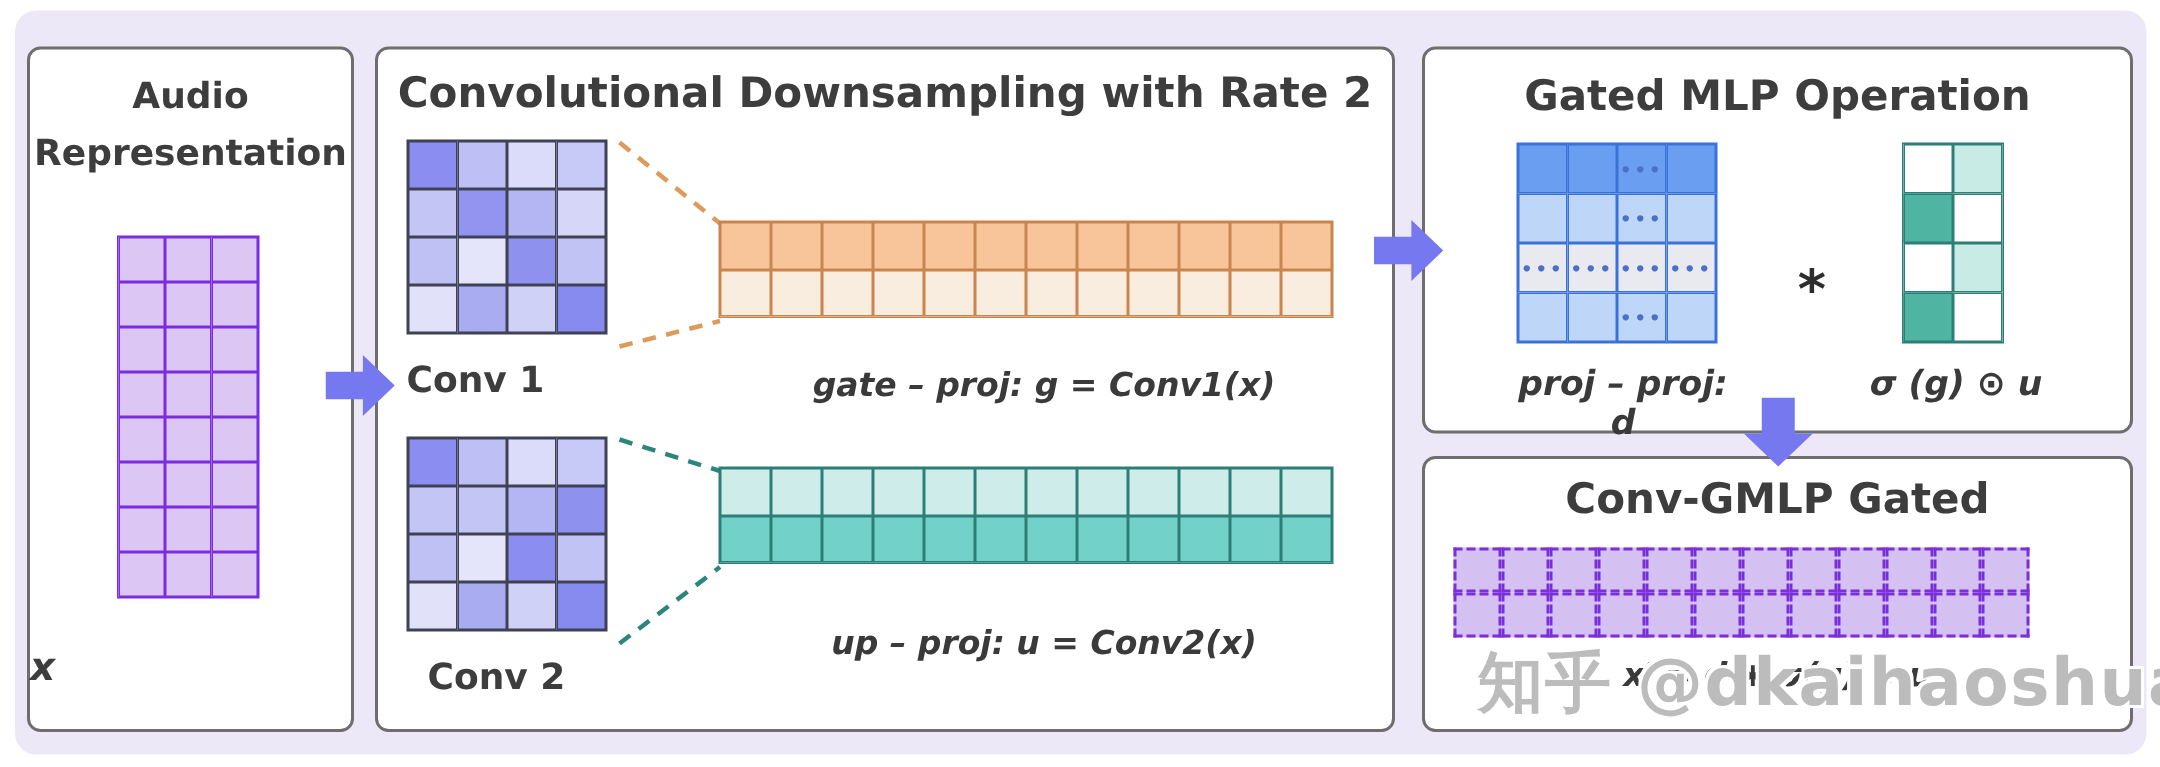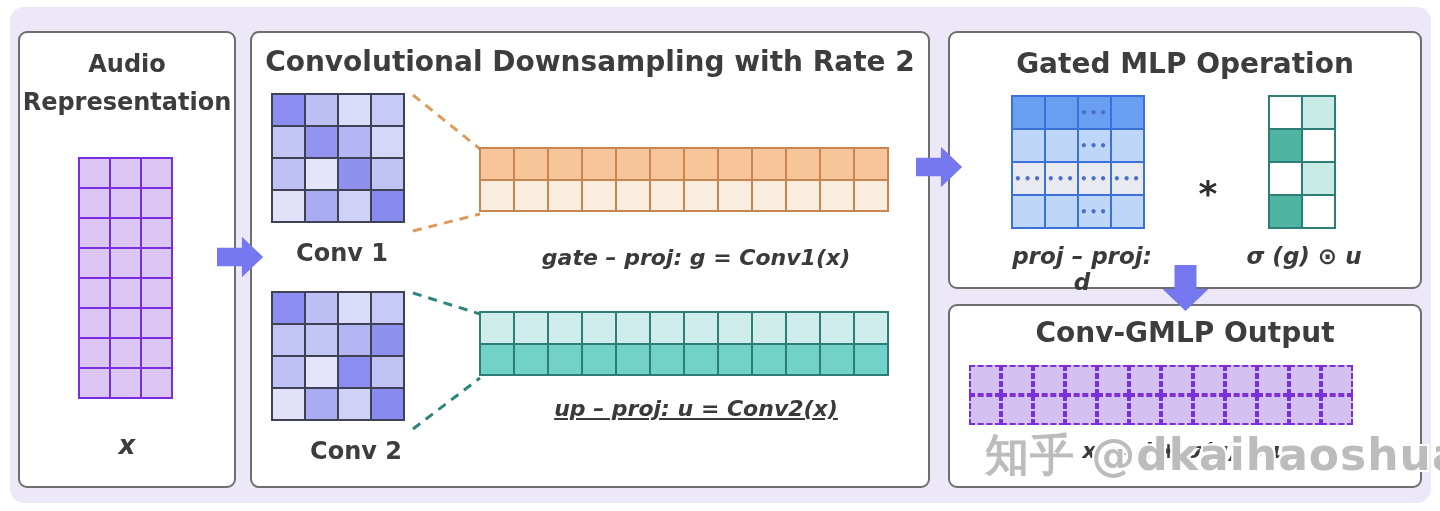--- a/index.html
+++ b/index.html
@@ -29,28 +29,28 @@
 
   .g-x    { left:58px;  top:124px; --cw:31px; --ch:30px; }
   .g-c1   { left:19px;  top:60px;  --cw:33px; --ch:32px; }
   .g-c2   { left:19px;  top:258px; --cw:33px; --ch:32px; }
   .g-gate { left:227px; top:114px; --cw:34px; --ch:31.5px; }
   .g-up   { left:227px; top:278px; --cw:34px; --ch:31.5px; }
   .g-dp   { left:61px;  top:62px;  --cw:33px; --ch:33px; }
   .g-sg   { left:318px; top:62px;  --cw:33px; --ch:33px; }
   .g-o    { left:19px;  top:59px;  --cw:32px; --ch:30px; }
 
-  .lbl { position:absolute; color:#3D3D3D; font-weight:bold; text-align:center; }
+  .lbl { position:absolute; color:#3D3D3D; font-weight:bold; }
   .x-label     { left:0; right:0; bottom:26px; font-size:26px; font-style:italic; }
   .conv1-label { left:19px; width:142px; top:206px; font-size:24px; }
   .conv2-label { left:33px; width:142px; top:404px; font-size:24px; }
   .formula { position:absolute; color:#3A3A3A; font-weight:bold; font-style:italic;
              font-size:22px; text-align:center; }
   .f-gate { left:227px; width:434px; top:212px;font-style:italic; }
-  .f-up   { left:227px; width:434px; top:363px;text-decoration:underline; }
+  .f-up   { left:227px; width:434px; top:384px; }
   .dp-label { left:61px; width:142px; top:210px; font-size:23px; font-weight:bold; font-style:italic; color:#3A3A3A; position:absolute; text-align:center; }
   .sg-label { left:284px; width:140px; top:210px; font-size:23px; font-weight:bold; font-style:italic; color:#3A3A3A; position:absolute; text-align:center; }
   .mult { position:absolute; left:238px; top:140px; width:40px; text-align:center;
           font-size:36px; font-weight:bold; color:#2E2E2E; }
   .f-out { left:0; right:0; top:132px; z-index:2; }
 
   .connector-svg { position:absolute; left:0; top:0; width:680px; height:457px; pointer-events:none; }
   .flow-arrow { position:absolute; z-index:5; }
   .a1 { left:217px;  top:232px; }
   .a2 { left:916px;  top:142px; }
@@ -235,21 +235,21 @@
         <div class="cell" style="background: rgb(255, 255, 255);"></div>
         <div class="cell" style="background: rgb(255, 255, 255);"></div>
         <div class="cell" style="background: rgb(201, 235, 229);"></div>
         <div class="cell" style="background: rgb(79, 181, 162);"></div>
         <div class="cell" style="background: rgb(255, 255, 255);"></div>
       </div>
     <div class="sg-label">σ (g) ⊙ u</div>
   </div>
 
   <div class="panel p-out">
-    <div class="title t-out">Conv-GMLP Output</div>
+    <div class="title t-out">Conv-GMLP Gated</div>
     <div class="grid grid-dashed g-o" style="grid-template-columns: repeat(12, auto); --bc: #7A2FD8;">
         <div class="cell" style="background: rgb(213, 192, 242);"></div>
         <div class="cell" style="background: rgb(213, 192, 242);"></div>
         <div class="cell" style="background: rgb(213, 192, 242);"></div>
         <div class="cell" style="background: rgb(213, 192, 242);"></div>
         <div class="cell" style="background: rgb(213, 192, 242);"></div>
         <div class="cell" style="background: rgb(213, 192, 242);"></div>
         <div class="cell" style="background: rgb(213, 192, 242);"></div>
         <div class="cell" style="background: rgb(213, 192, 242);"></div>
         <div class="cell" style="background: rgb(213, 192, 242);"></div>

